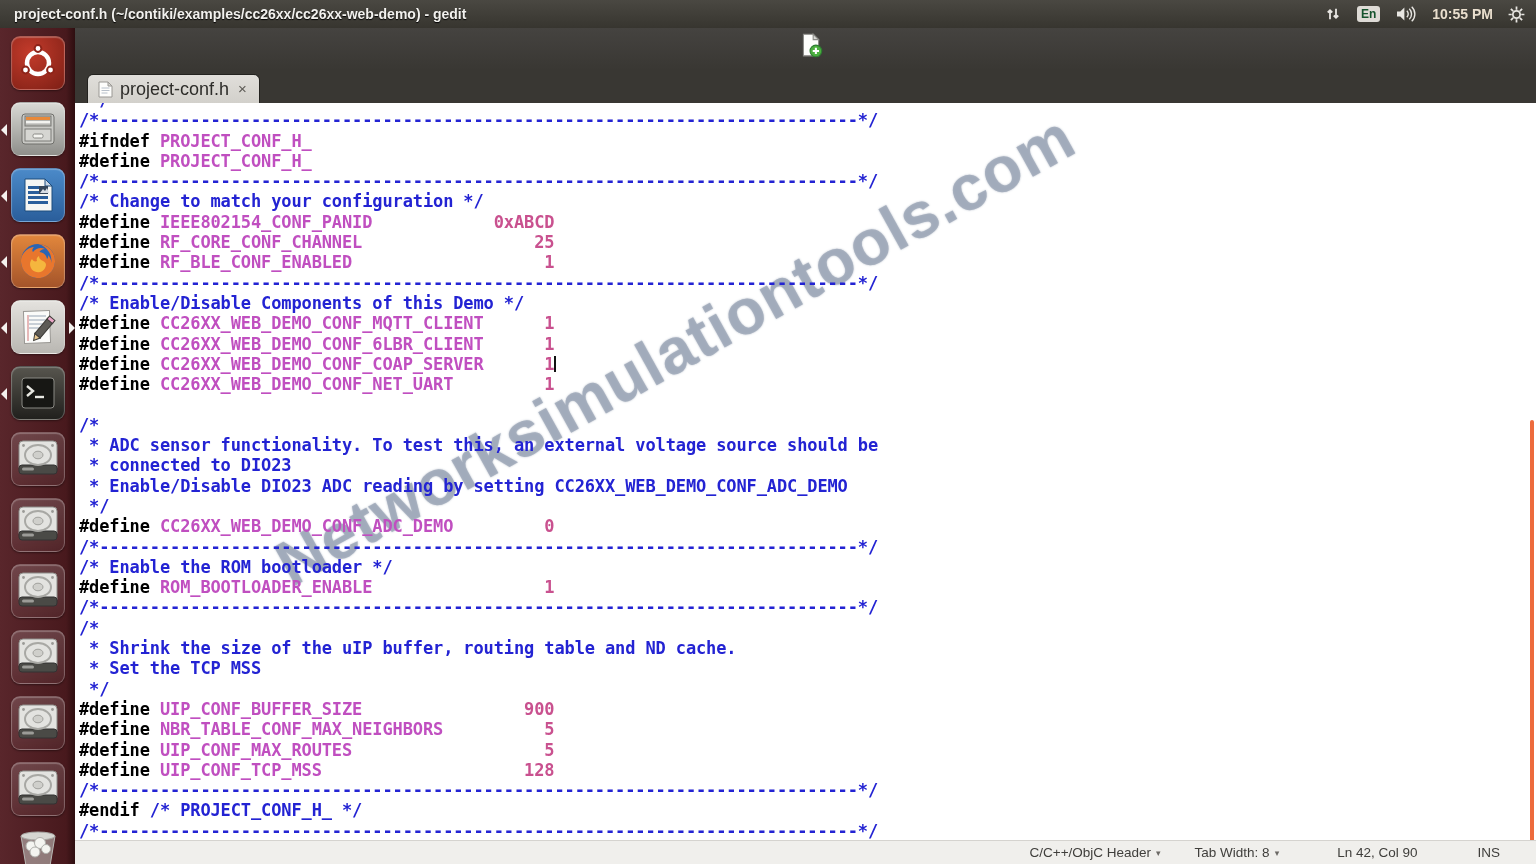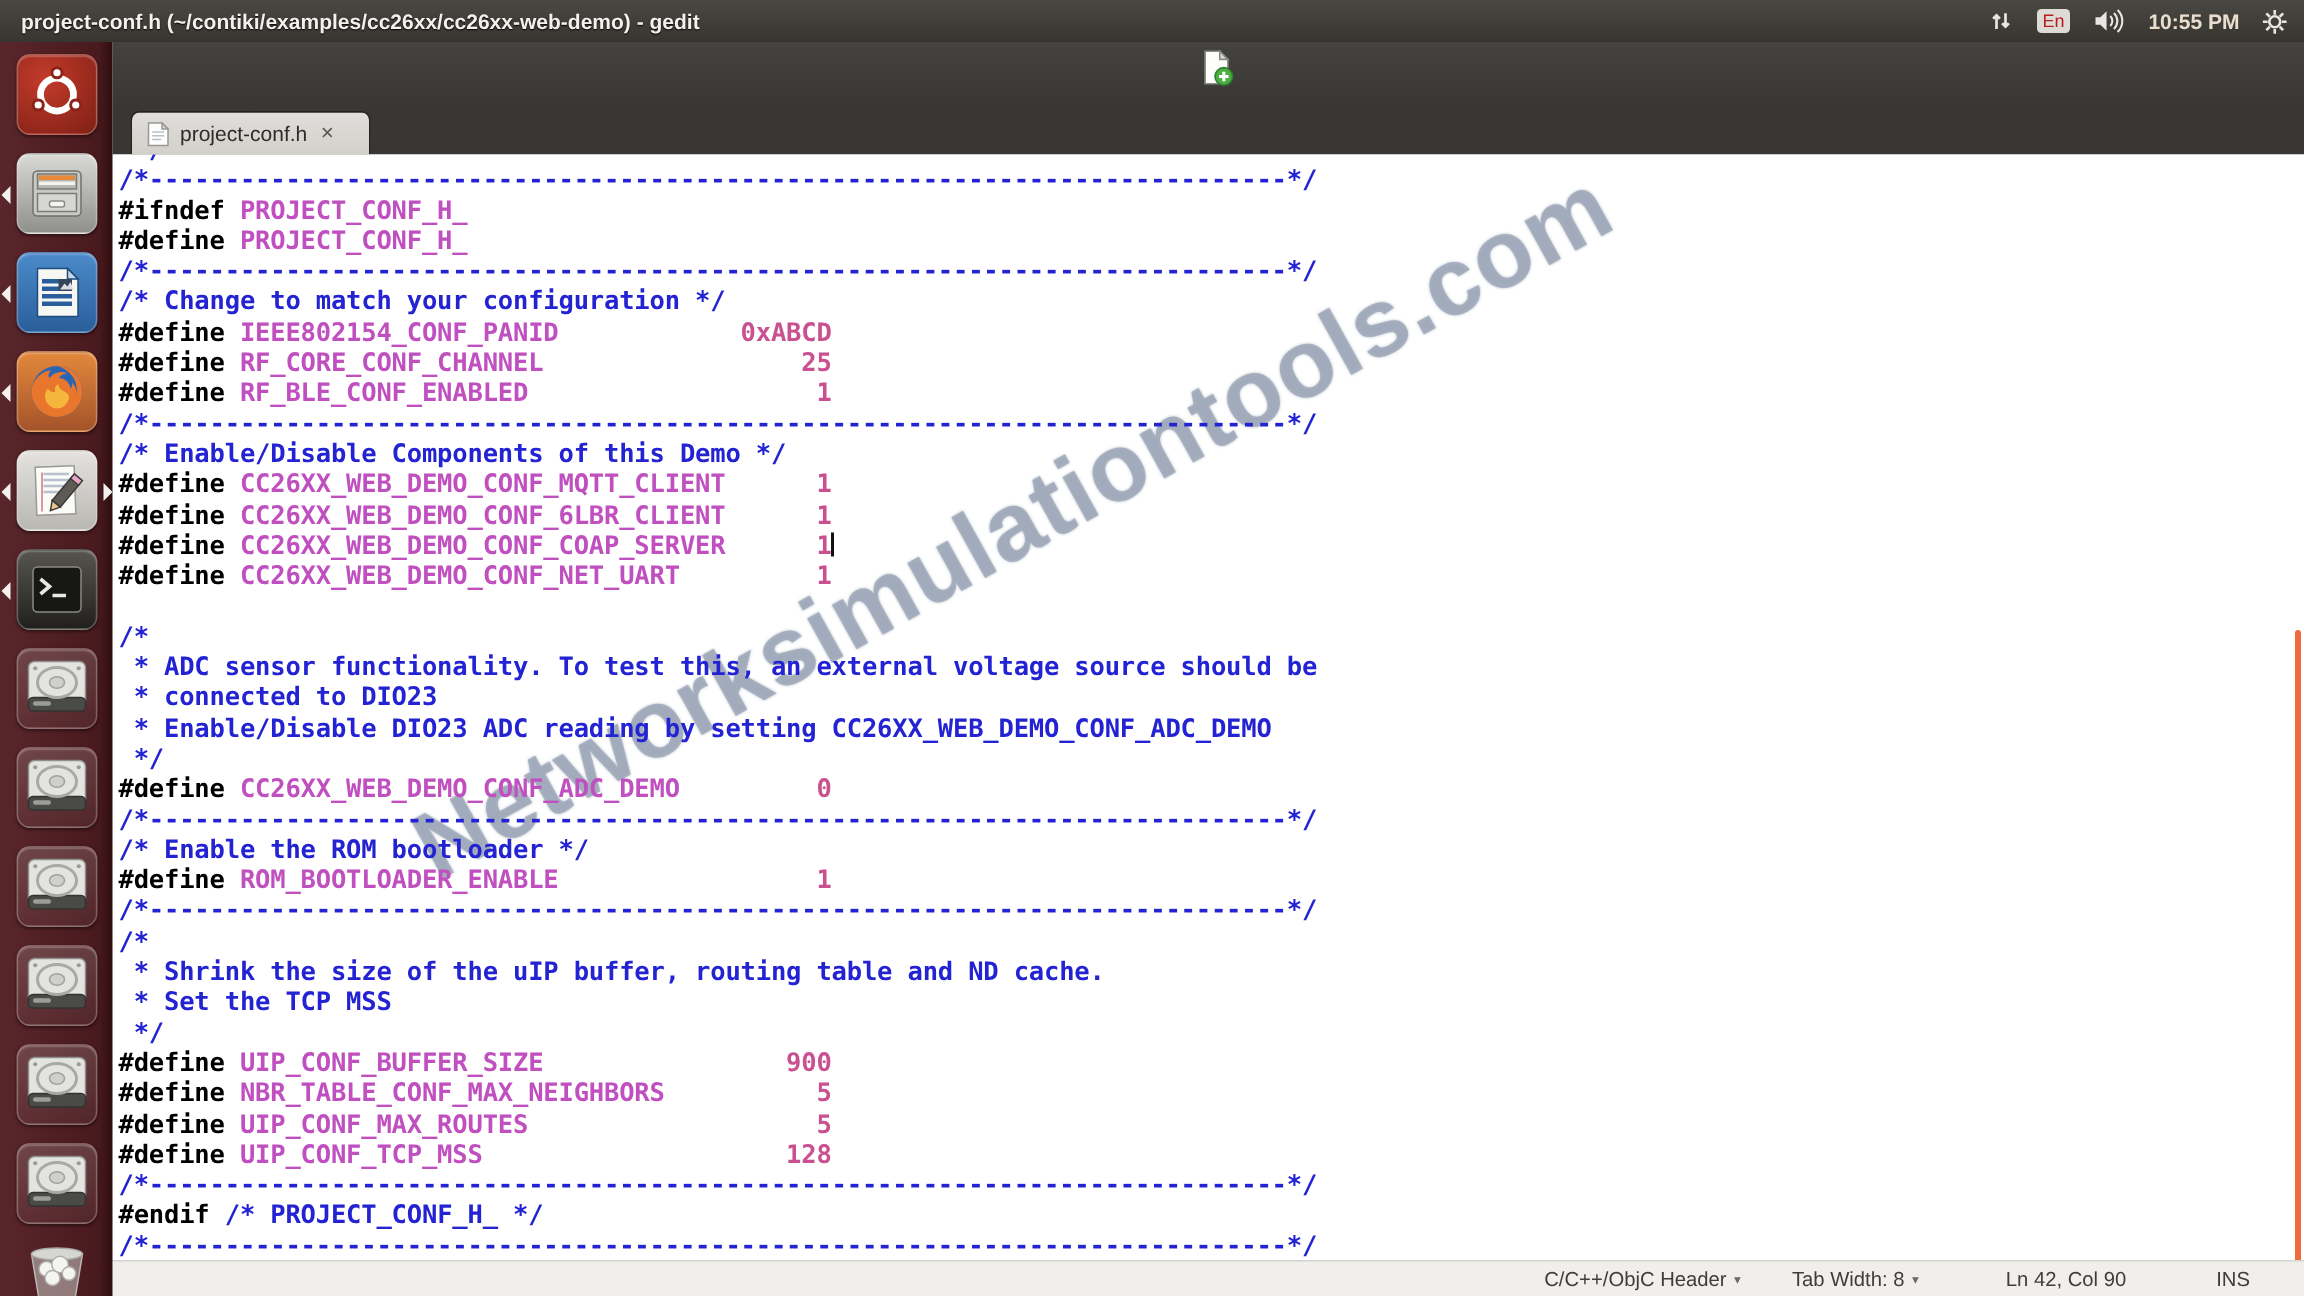--- a/index.html
+++ b/index.html
@@ -11,21 +11,21 @@
   html,body{width:1536px;height:864px;overflow:hidden;background:#000;
     font-family:"Liberation Sans",sans-serif;}
   #screen{position:relative;width:1536px;height:864px;background:#fff;}
 
   
   #titlebar{position:absolute;left:0;top:0;width:1536px;height:28px;
     background:linear-gradient(#4a4842,#37352f);display:flex;align-items:center;
     color:#f2f1ee;font-weight:bold;font-size:14px;z-index:30;}
   #titlebar .title{margin-left:14px;text-shadow:0 1px 1px #000;}
   #indicators{margin-left:auto;display:flex;align-items:center;gap:14px;margin-right:10px;}
-  #indicators .kbd{background:#dedbd6;color:#b91c1c;font-size:12px;font-weight:normal;
+  #indicators .kbd{background:#dedbd6;color:#14532d;font-size:12px;font-weight:bold;
     padding:1px 4px;border-radius:3px;line-height:14px;}
   #indicators .time{font-size:14px;font-weight:bold;color:#eadfce;}
   #indicators svg{display:block;}
 
   
   #dock{position:absolute;left:0;top:28px;width:75px;height:836px;
     background:linear-gradient(90deg,#59262b,#48191d 88%,#2e0e10);z-index:20;overflow:hidden;}
   .dock-item{position:relative;width:54px;height:54px;margin:0 auto 12px;
     border-radius:9px;border:1px solid rgba(255,255,255,.25);
     background:linear-gradient(rgba(255,255,255,.16),rgba(255,255,255,.05));
@@ -59,21 +59,21 @@
   .tbtn.dim .lbl{color:#8e8c87;}
   .tsep{width:1px;height:26px;background:#2b2a26;border-right:1px solid #55534c;margin:0 7px;}
   .caret-down{font-size:10px;color:#cfcdc8;margin-left:2px;}
   .scissors{font-size:20px;color:#b44d4d;display:inline-block;transform:rotate(-90deg);line-height:20px;}
 
   
   #tabstrip{position:absolute;left:0;top:42px;width:100%;height:33px;background:#393733;}
   #tab{position:absolute;left:12px;bottom:0;height:29px;min-width:160px;
     background:linear-gradient(#e0deda,#d2d0cb);border:1px solid #23221f;border-bottom:none;
     border-radius:6px 6px 0 0;display:flex;align-items:center;padding:0 10px;gap:7px;}
-  #tab .tab-label{font-size:14px;color:#2d2c29;}
+  #tab .tab-label{font-size:18px;color:#2d2c29;}
   #tab .tab-close{font-size:15px;color:#5c5a55;line-height:14px;padding:0 2px;}
 
   
   #editor{position:absolute;left:0;top:75px;width:100%;height:737px;background:#fff;overflow:hidden;}
   #watermark{position:absolute;left:-5px;top:210px;width:1210px;text-align:center;
     transform:rotate(-29deg);font-size:64px;font-weight:bold;letter-spacing:1px;
     color:var(--watermark);text-shadow:0 0 2px var(--watermark);white-space:nowrap;z-index:0;}
   #code{position:relative;z-index:1;margin-top:-13px;padding-left:4px;
     font-family:"DejaVu Sans Mono","Liberation Mono",monospace;font-size:17px;font-weight:bold;
     line-height:20.3px;letter-spacing:-.12px;white-space:pre;}

